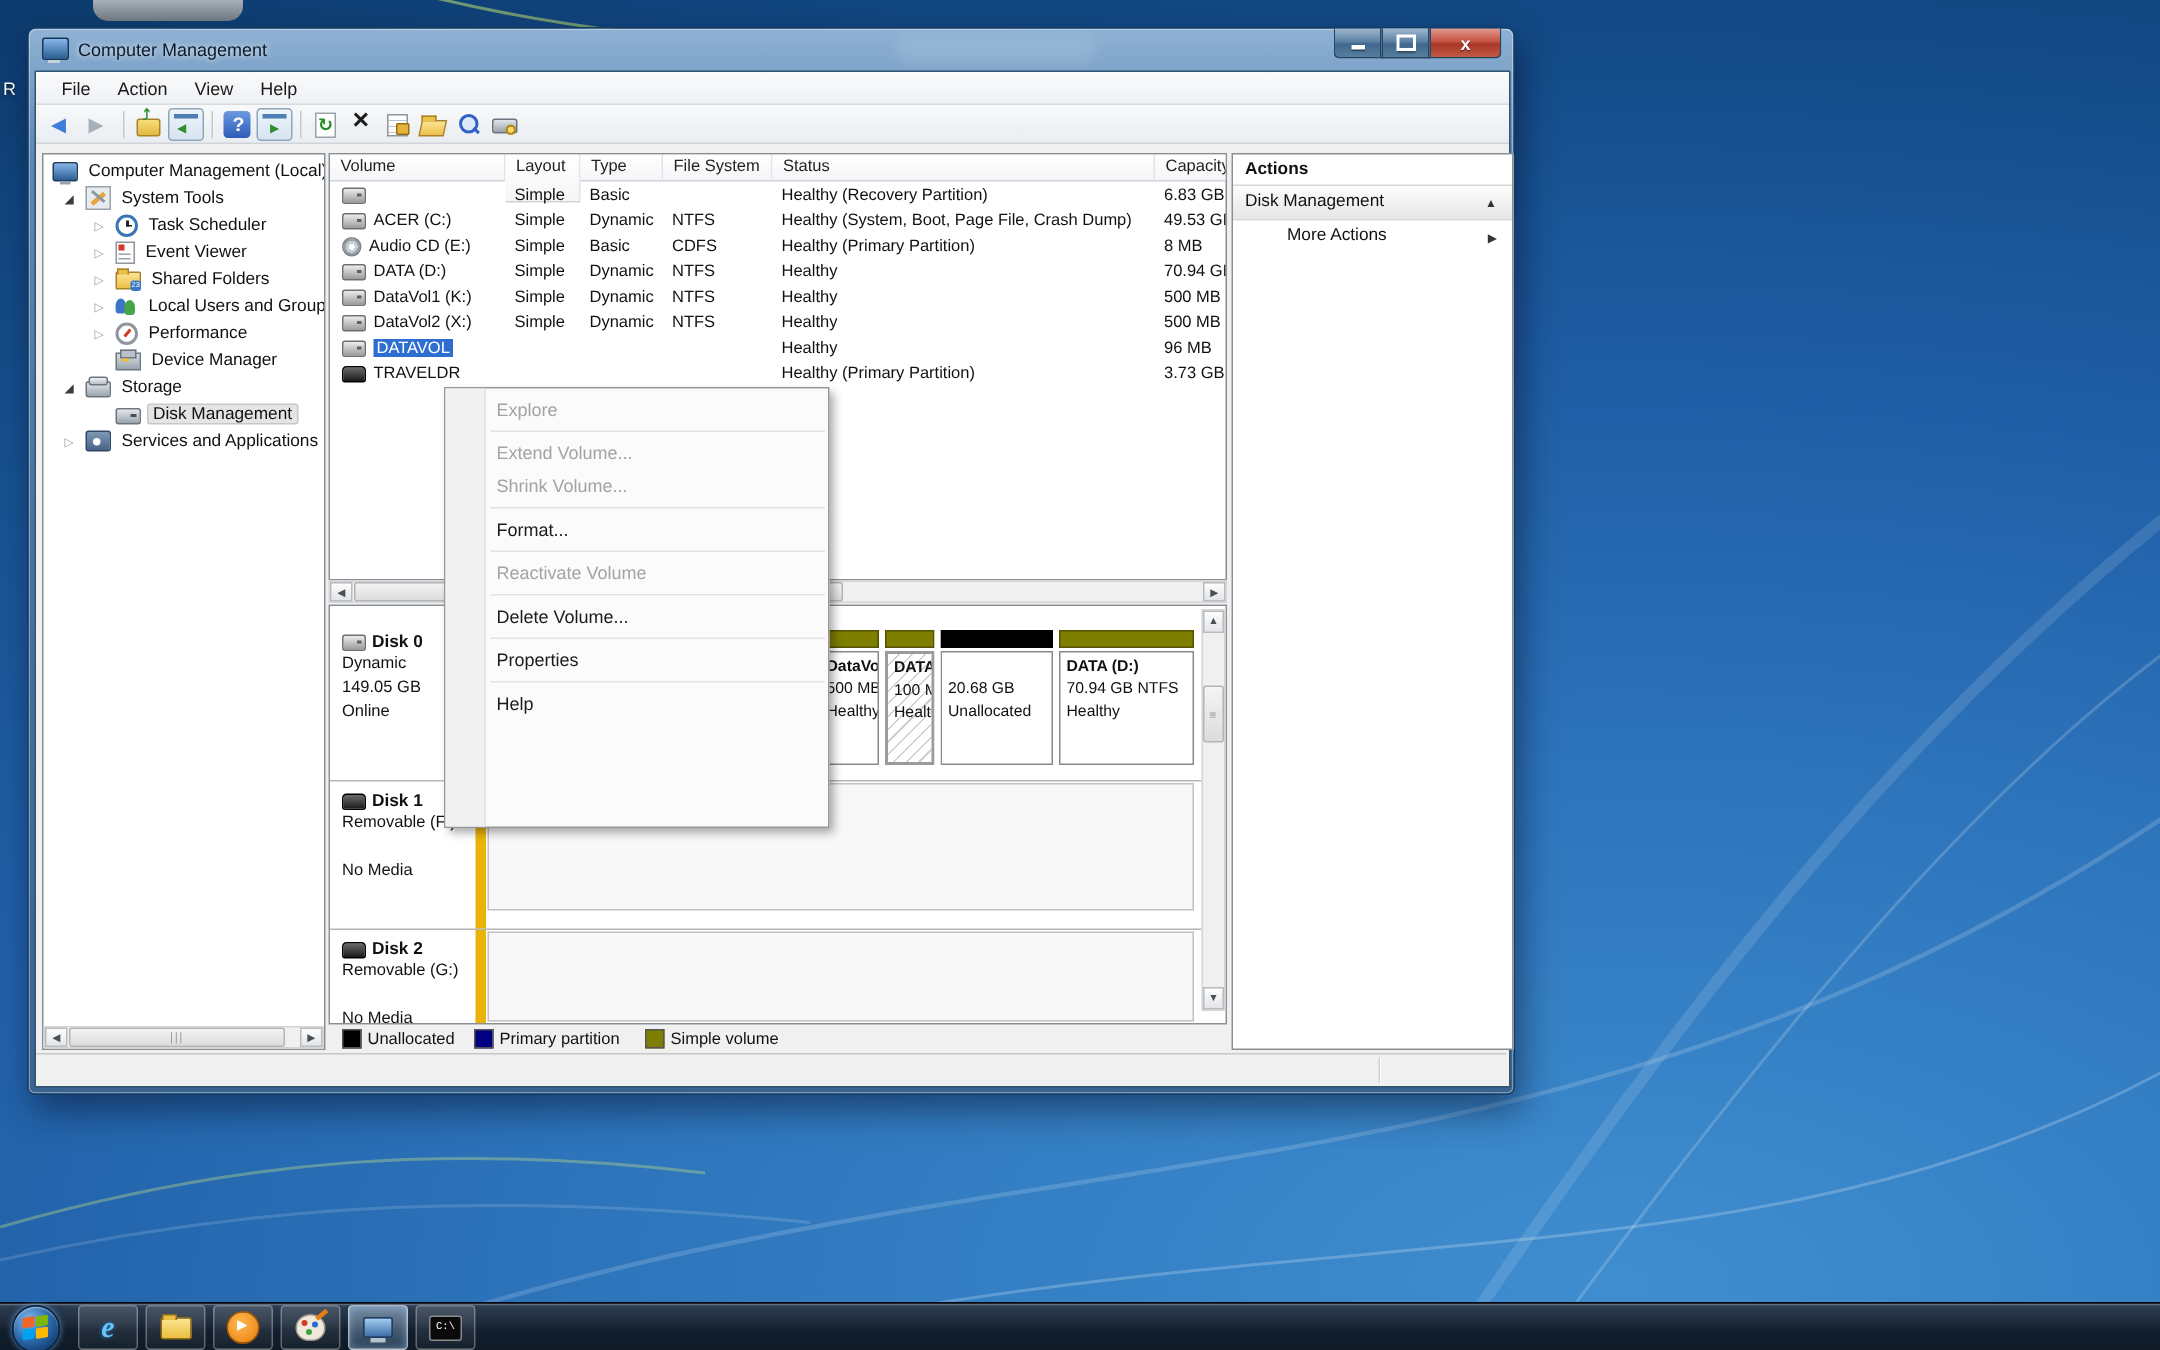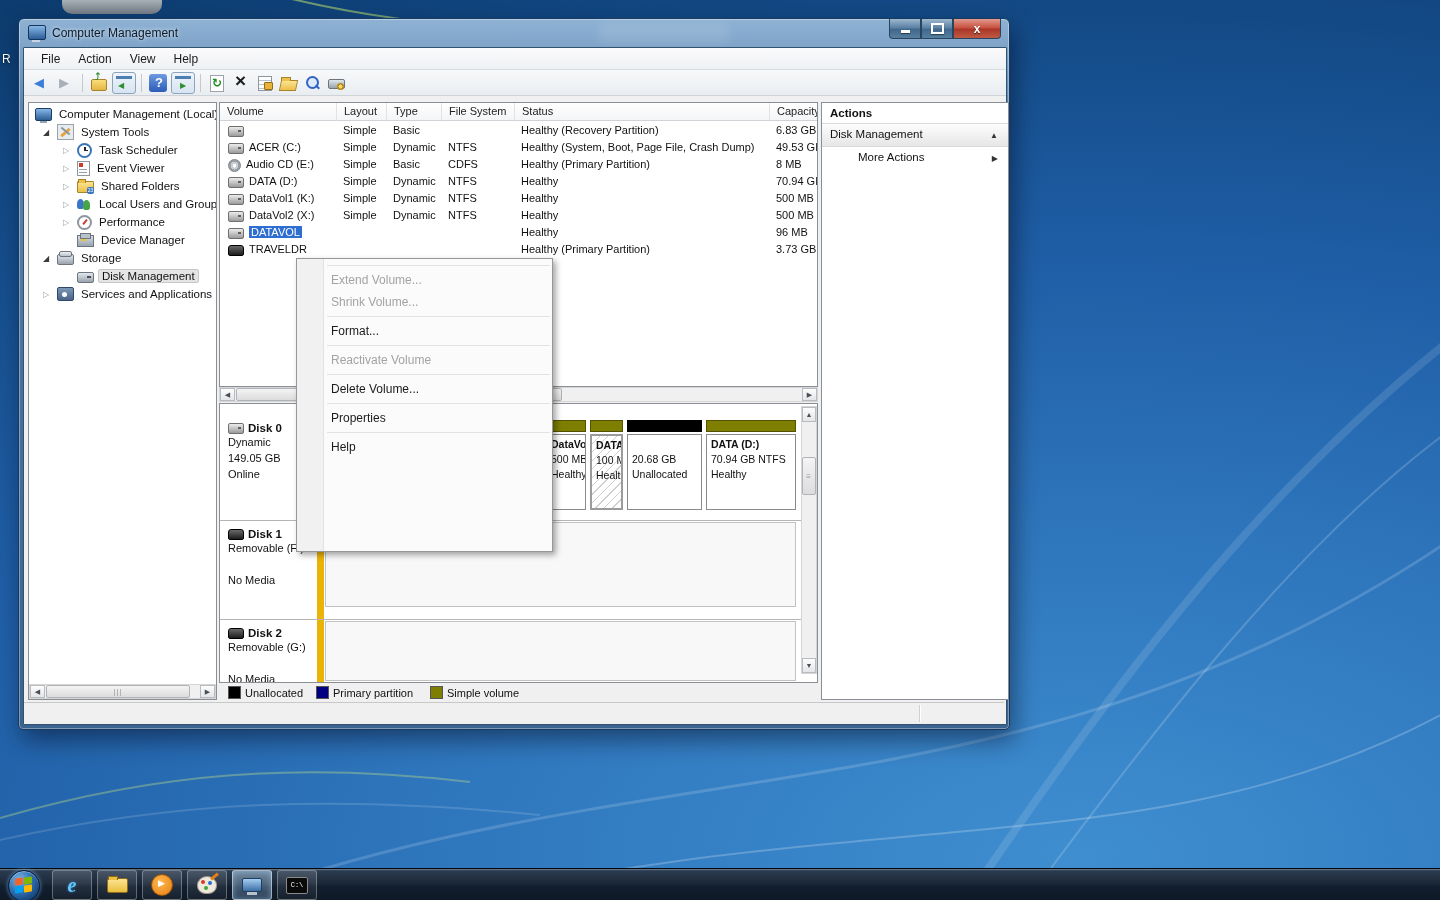--- a/index.html
+++ b/index.html
@@ -292,21 +292,21 @@
         <div class="abs sb-track" style="left:0;bottom:0;width:187px;height:15px;">
           <div class="abs sb-btn" style="left:0;top:0;width:15px;height:13px;">◀</div>
           <div class="abs sb-thumb" style="left:16px;top:0;width:144px;height:13px;">|||</div>
           <div class="abs sb-btn" style="right:0;top:0;width:15px;height:13px;">▶</div>
         </div>
       </div>
 
       <div id="vol-pane" class="abs pane" style="left:195px;top:54px;width:599px;height:285px;">
         <div id="vol-header">
             <div class="vh-cell abs" style="position: absolute; left: 0px; top: 0px; width: 117px; height: 18px;">Volume</div>
-            <div class="vh-cell abs" style="position: absolute; left: 117px; top: 0px; width: 50px; height: 18px;">Layout</div>
+            <div class="vh-cell abs" style="position: absolute; left: 117px; top: 0px; width: 50px; height: 32px;">Layout</div>
             <div class="vh-cell abs" style="position: absolute; left: 167px; top: 0px; width: 55px; height: 18px;">Type</div>
             <div class="vh-cell abs" style="position: absolute; left: 222px; top: 0px; width: 73px; height: 18px;">File System</div>
             <div class="vh-cell abs" style="position: absolute; left: 295px; top: 0px; width: 255px; height: 18px;">Status</div>
             <div class="vh-cell abs" style="position: absolute; left: 550px; top: 0px; width: 48px; height: 18px;">Capacity</div>
           </div>
         <div id="vol-rows">
             <div class="v-row abs" style="position: absolute; left: 0px; top: 20px; width: 597px; height: 17px;">
               <div class="v-cell abs" style="position: absolute; left: 8px; top: 1px; width: 109px; height: 15px;"><span class="vi vi-drive" style="vertical-align: middle;"></span><span style="margin-left: 5px;"></span></div>
               <div class="v-cell abs" style="position: absolute; left: 123px; top: 1px; width: 44px; height: 15px;">Simple</div>
               <div class="v-cell abs" style="position: absolute; left: 173px; top: 1px; width: 49px; height: 15px;">Basic</div>
@@ -490,20 +490,21 @@
         </div>
       </div>
 
       <div id="statusbar" class="abs" style="left:0;top:654px;width:980px;height:21px;">
         <div class="div1"></div>
       </div>
 
       <div id="ctxmenu" class="abs">
         <div class="gutter"></div>
         <div id="ctx-items" style="position:relative;">
+            <div class="cm-item disabled"><span>Explore</span></div>
             <div class="cm-sep"></div>
             <div class="cm-item disabled"><span>Extend Volume...</span></div>
             <div class="cm-item disabled"><span>Shrink Volume...</span></div>
             <div class="cm-sep"></div>
             <div class="cm-item"><span>Format...</span></div>
             <div class="cm-sep"></div>
             <div class="cm-item disabled"><span>Reactivate Volume</span></div>
             <div class="cm-sep"></div>
             <div class="cm-item"><span>Delete Volume...</span></div>
             <div class="cm-sep"></div>

